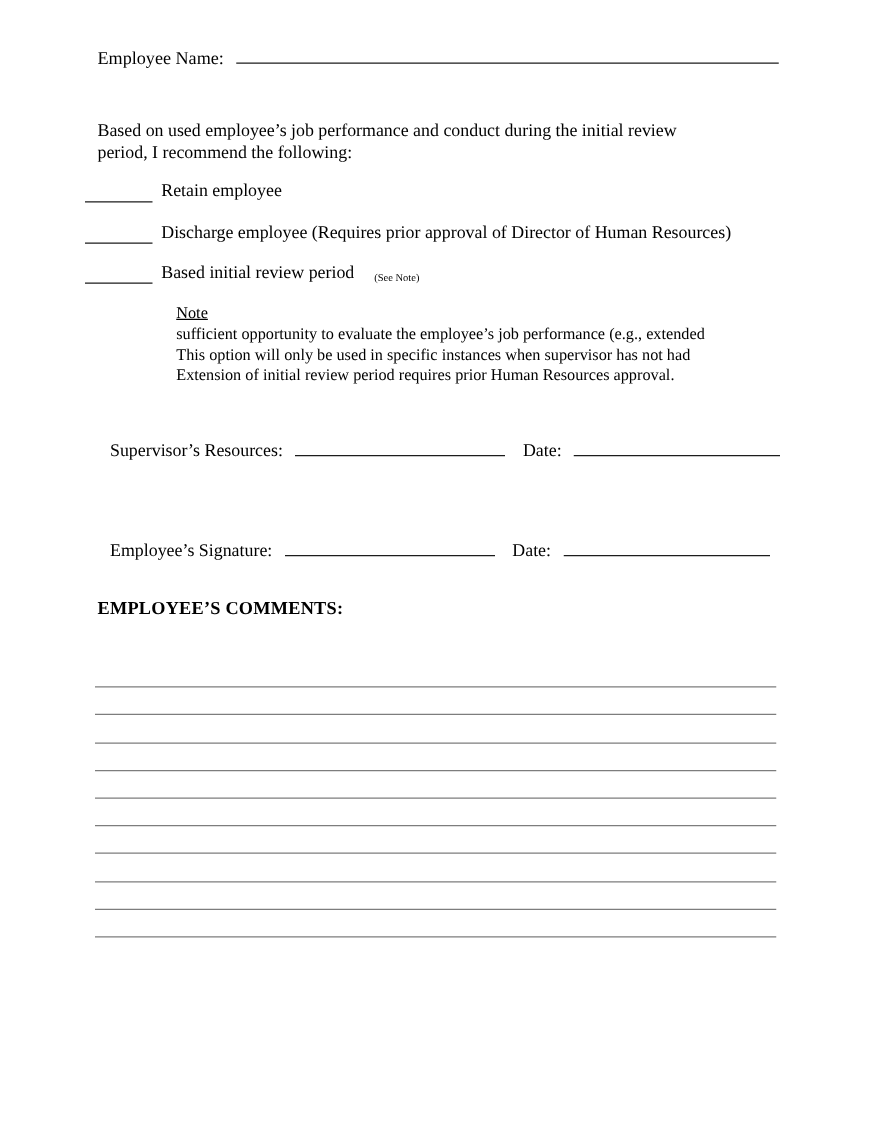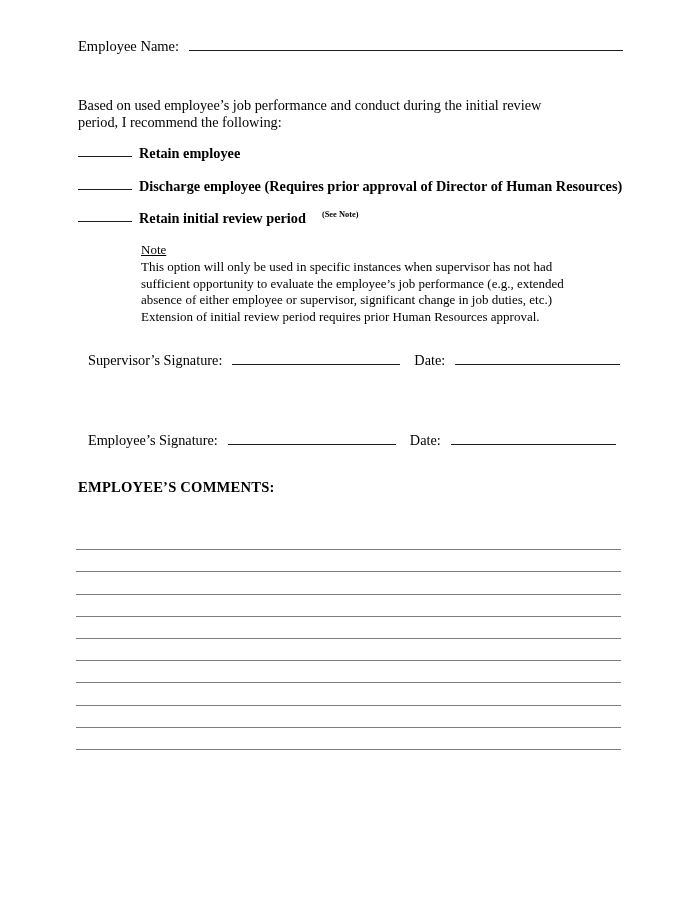--- a/index.html
+++ b/index.html
@@ -51,25 +51,24 @@
     top: 97px;
     width: 505px;
     font-size: 14.3px;
     line-height: 1.22;
     text-align: left;
   }
 
   
   .option {
     position: absolute;
-    left: 78px;
+    left: 68px;
     display: flex;
-    align-items: flex-start;
+    align-items: flex-end;
     font-size: 14.3px;
-    font-weight: bold;
   }
   .opt1 { top: 145px; }
   .opt2 { top: 178px; }
   .opt3 { top: 210px; }
 
   .opt-blank {
     display: inline-block;
     width: 54px;
     border-bottom: 1.7px solid #1c1c1c;
     height: 11px;
@@ -175,36 +174,35 @@
     <span class="opt-label">Retain employee</span>
   </div>
 
   <div class="option opt2">
     <span class="opt-blank"></span>
     <span class="opt-label">Discharge employee (Requires prior approval of Director of Human Resources)</span>
   </div>
 
   <div class="option opt3">
     <span class="opt-blank"></span>
-    <span class="opt-label">Retain initial review period</span>
+    <span class="opt-label">Based initial review period</span>
     <span class="see-note">(See Note)</span>
   </div>
 
   <div class="note-block">
     <div><span class="note-heading">Note</span></div>
     <div class="note-body">
+      <p>sufficient opportunity to evaluate the employee’s job performance (e.g., extended</p>
       <p>This option will only be used in specific instances when supervisor has not had</p>
-      <p>sufficient opportunity to evaluate the employee’s job performance (e.g., extended</p>
-      <p>absence of either employee or supervisor, significant change in job duties, etc.)</p>
       <p>Extension of initial review period requires prior Human Resources approval.</p>
     </div>
   </div>
 
   <div class="sig-row sig-sup">
-    <span class="sig-label">Supervisor’s Signature:</span>
+    <span class="sig-label">Supervisor’s Resources:</span>
     <span class="sig-rule"></span>
     <span class="date-label">Date:</span>
     <span class="date-rule"></span>
   </div>
 
   <div class="sig-row sig-emp">
     <span class="sig-label">Employee’s Signature:</span>
     <span class="sig-rule"></span>
     <span class="date-label">Date:</span>
     <span class="date-rule"></span>

